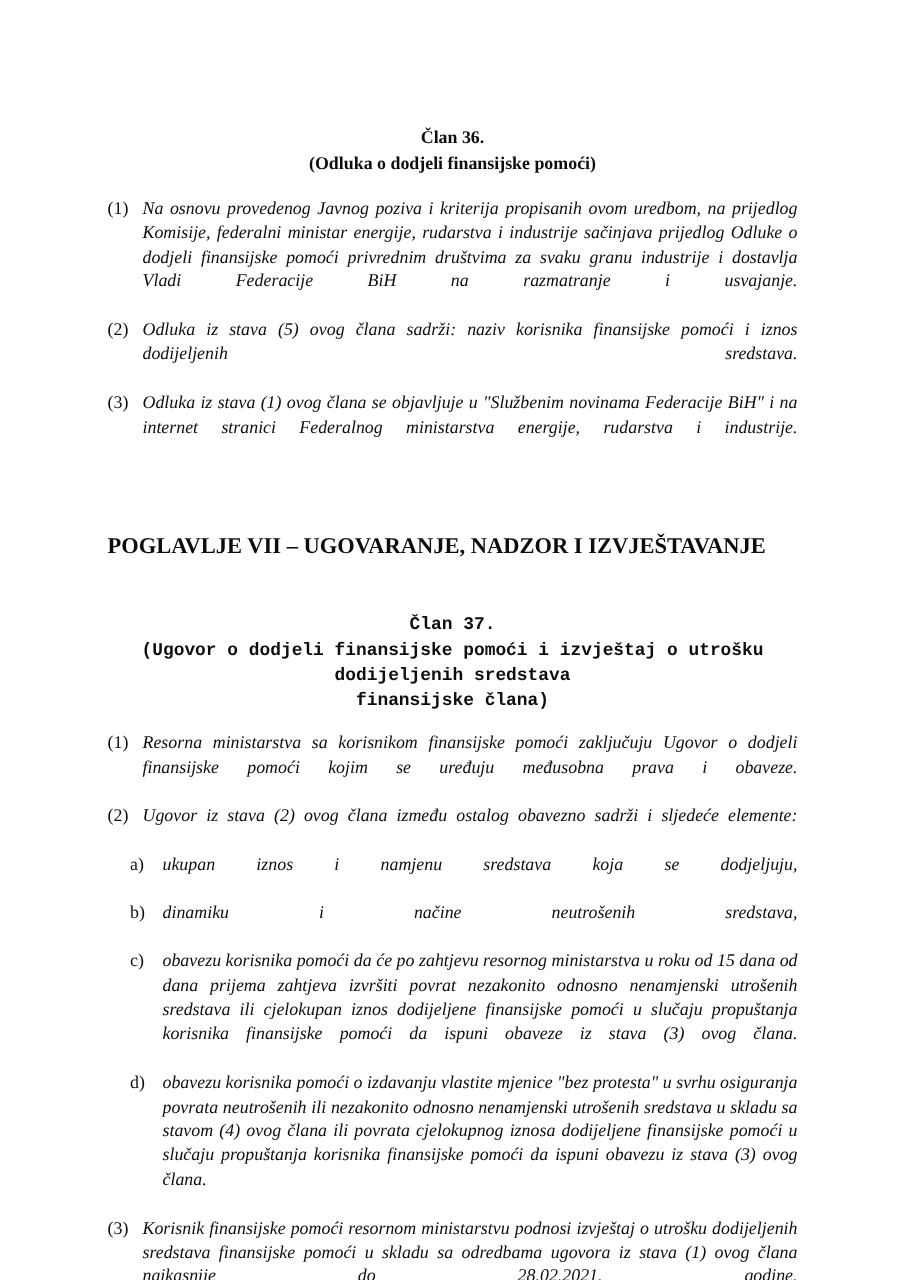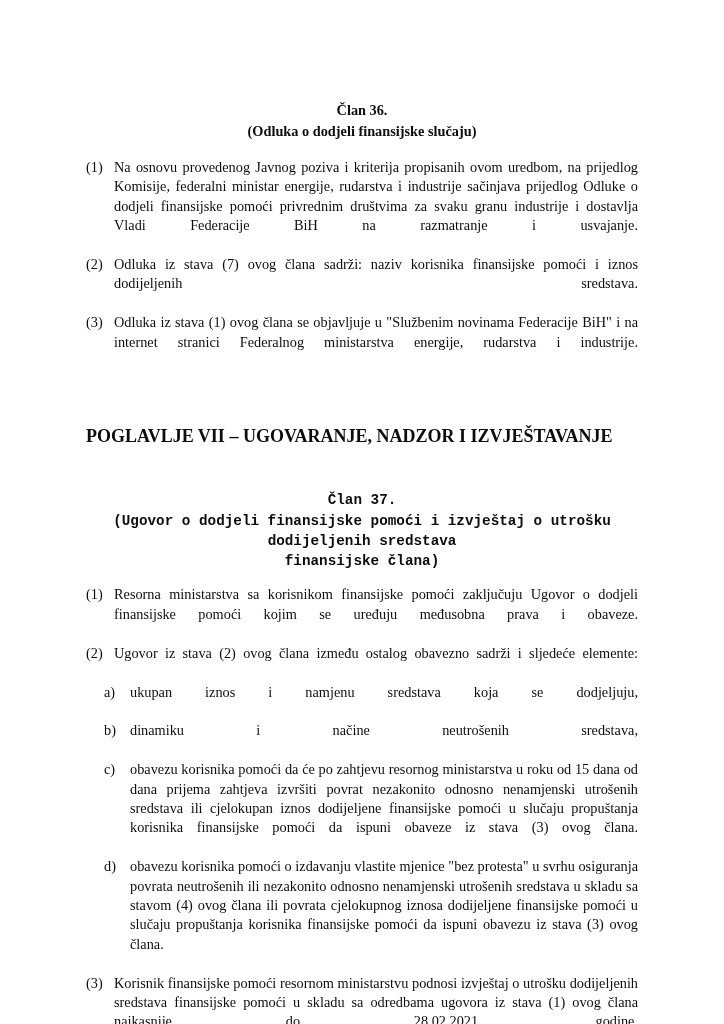--- a/index.html
+++ b/index.html
@@ -102,48 +102,48 @@
     left: 18px;
     top: 0;
     width: 26px;
     text-align: left;
     font-size: 14.3px;
     line-height: 19.4px;
   }
   .sub-item .sub-text { display: block; }
 
   
-  .para-text, .sub-text { text-align: justify; }
+  .para-text, .sub-text { text-align: justify; font-style: italic; }
   .para-text::after, .sub-text::after {
     content: "";
     display: inline-block;
     width: 100%;
   }
 </style>
 </head>
 <body>
 
 <div class="page">
   <div class="doc-body">
 
     <div class="art36-title-block">
       <div class="heading-center">Član 36.</div>
-      <div class="heading-center art36-subtitle">(Odluka o dodjeli finansijske slučaju)</div>
+      <div class="heading-center art36-subtitle">(Odluka o dodjeli finansijske pomoći)</div>
     </div>
 
     <div class="para-list block-after-art36">
 
       <div class="para">
         <span class="marker">(1)</span>
         <span class="para-text">Na osnovu provedenog Javnog poziva i kriterija propisanih ovom uredbom, na prijedlog Komisije, federalni ministar energije, rudarstva i industrije sačinjava prijedlog Odluke o dodjeli finansijske pomoći privrednim društvima za svaku granu industrije i dostavlja Vladi Federacije BiH na razmatranje i usvajanje.</span>
       </div>
 
       <div class="para">
         <span class="marker">(2)</span>
-        <span class="para-text">Odluka iz stava (7) ovog člana sadrži: naziv korisnika finansijske pomoći i iznos dodijeljenih sredstava.</span>
+        <span class="para-text">Odluka iz stava (5) ovog člana sadrži: naziv korisnika finansijske pomoći i iznos dodijeljenih sredstava.</span>
       </div>
 
       <div class="para">
         <span class="marker">(3)</span>
         <span class="para-text">Odluka iz stava (1) ovog člana se objavljuje u "Službenim novinama Federacije BiH" i na internet stranici Federalnog ministarstva energije, rudarstva i industrije.</span>
       </div>
 
     </div>
 
     <div class="heading-left chapter-heading">POGLAVLJE VII – UGOVARANJE, NADZOR I IZVJEŠTAVANJE</div>

